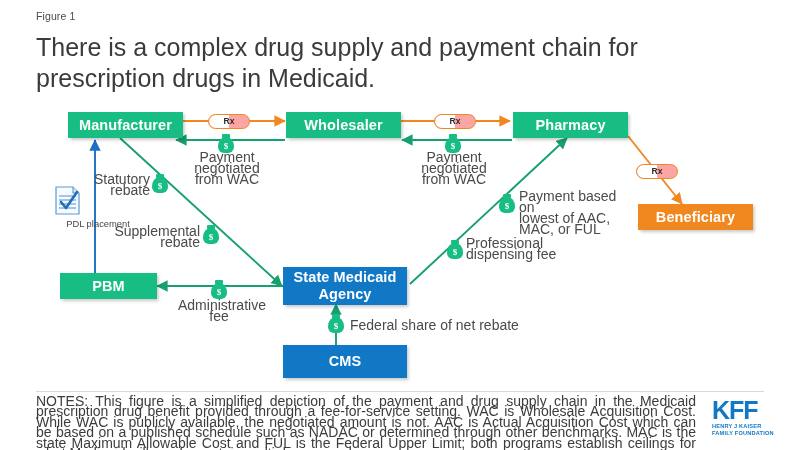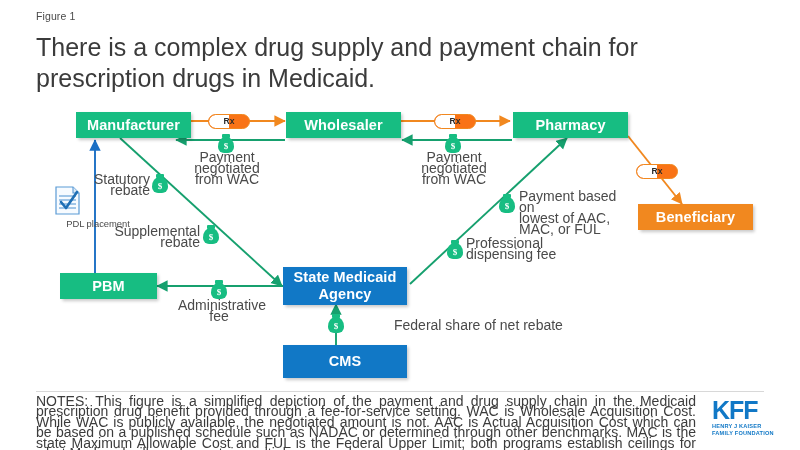--- a/index.html
+++ b/index.html
@@ -53,21 +53,21 @@
     position:absolute; left:0; top:3px; width:16px; height:16px;
     background:#17bd82; border-radius: 45% 45% 38% 38% / 60% 60% 38% 38%;
     display:flex; align-items:center; justify-content:center;
     color:#fff; font-size:9px; font-weight:bold; font-family:"Liberation Serif", serif;
     padding-top:2px;
   }
 
   
   .rx {
     position: absolute; width: 42px; height: 15px; border-radius: 8px;
-    background: #f97316; border: 1.3px solid #f1881f; overflow: hidden;
+    background: #fca5a5; border: 1.3px solid #f1881f; overflow: hidden;
     display: flex; align-items: center;
   }
   .rx .half {
     position:absolute; left:0; top:0; width:50%; height:100%;
     background:#ffffff; border-radius: 8px 0 0 8px;
   }
   .rx .rxtxt {
     position: relative; width: 100%; text-align: center;
     font-size: 8.6px; font-weight: bold; color: #2b2b2b; line-height: 1;
   }
@@ -134,21 +134,21 @@
 
       <line x1="410" y1="176" x2="567" y2="30" stroke="#16a06e" stroke-width="1.9" marker-end="url(#ah-green)"></line>
 
       <line x1="283" y1="178" x2="157" y2="178" stroke="#16a06e" stroke-width="1.9" marker-end="url(#ah-green)"></line>
 
       <line x1="336" y1="237" x2="336" y2="196" stroke="#16a06e" stroke-width="1.9" marker-end="url(#ah-green)"></line>
 
       <line x1="95" y1="170" x2="95" y2="32" stroke="#1b6fc4" stroke-width="1.9" marker-end="url(#ah-blue)"></line>
     </svg>
 
-    <div class="node n-green" style="left:76px;  top:4px;  width:115px; height:26px;">
+    <div class="node n-green" style="left:68px;  top:4px;  width:115px; height:26px;">
       <span>Manufacturer</span>
     </div>
 
     <div class="node n-green" style="left:286px; top:4px;  width:115px; height:26px;align-items:center;">
       <span>Wholesaler</span>
     </div>
 
     <div class="node n-green" style="left:513px; top:4px;  width:115px; height:26px;">
       <span>Pharmacy</span>
     </div>
@@ -232,21 +232,21 @@
     <div class="elabel ta-l" style="left:466px; top:130px; width:92px;">Professional
 dispensing  fee</div>
 
     <div class="elabel ta-l" style="left:519px; top:83px; width:100px;">Payment based on
 lowest  of AAC,
 MAC, or FUL</div>
 
     <div class="elabel ta-c" style="left:178px; top:192px; width:82px;">Administrative
 fee</div>
 
-    <div class="elabel ta-l" style="left:350px; top:212px; width:170px;margin-left:44px;">Federal  share of net rebate</div>
+    <div class="elabel ta-l" style="left:350px; top:212px; width:170px;">Federal  share of net rebate</div>
 
     <svg class="pdl-icon" style="left:54px; top:78px;" viewBox="0 0 27 30">
       <path d="M2,1 L19,1 L25,7 L25,28 L2,28 Z" fill="#f7fbff" stroke="#5b9bd5" stroke-width="1.2"></path>
       <path d="M19,1 L19,7 L25,7" fill="#dce9f7" stroke="#5b9bd5" stroke-width="1.1"></path>
       <g stroke="#5b9bd5" stroke-width="1.1">
         <line x1="5" y1="10" x2="22" y2="10"></line>
         <line x1="5" y1="14" x2="22" y2="14"></line>
         <line x1="5" y1="18" x2="22" y2="18"></line>
         <line x1="5" y1="22" x2="22" y2="22"></line>
       </g>

